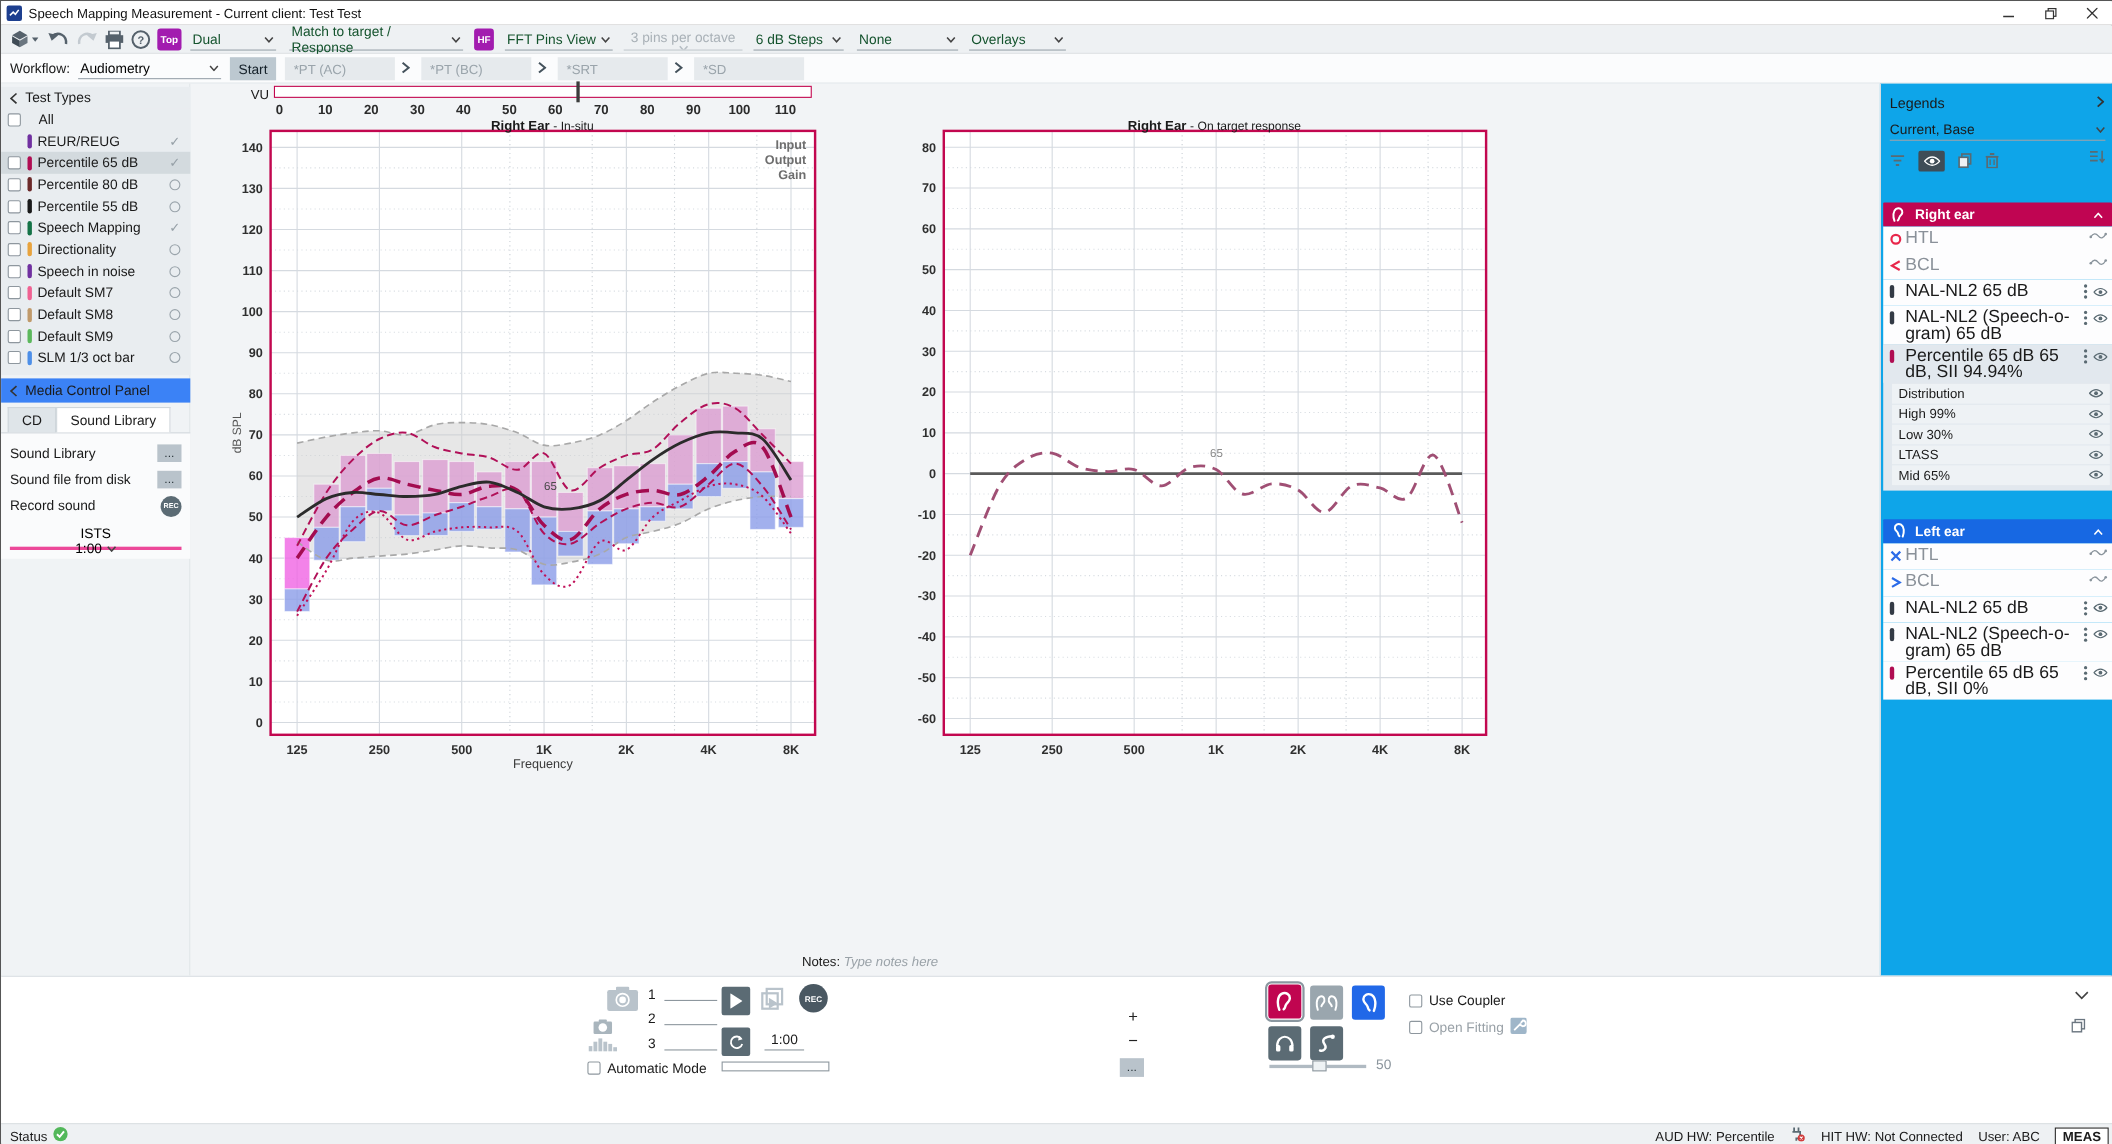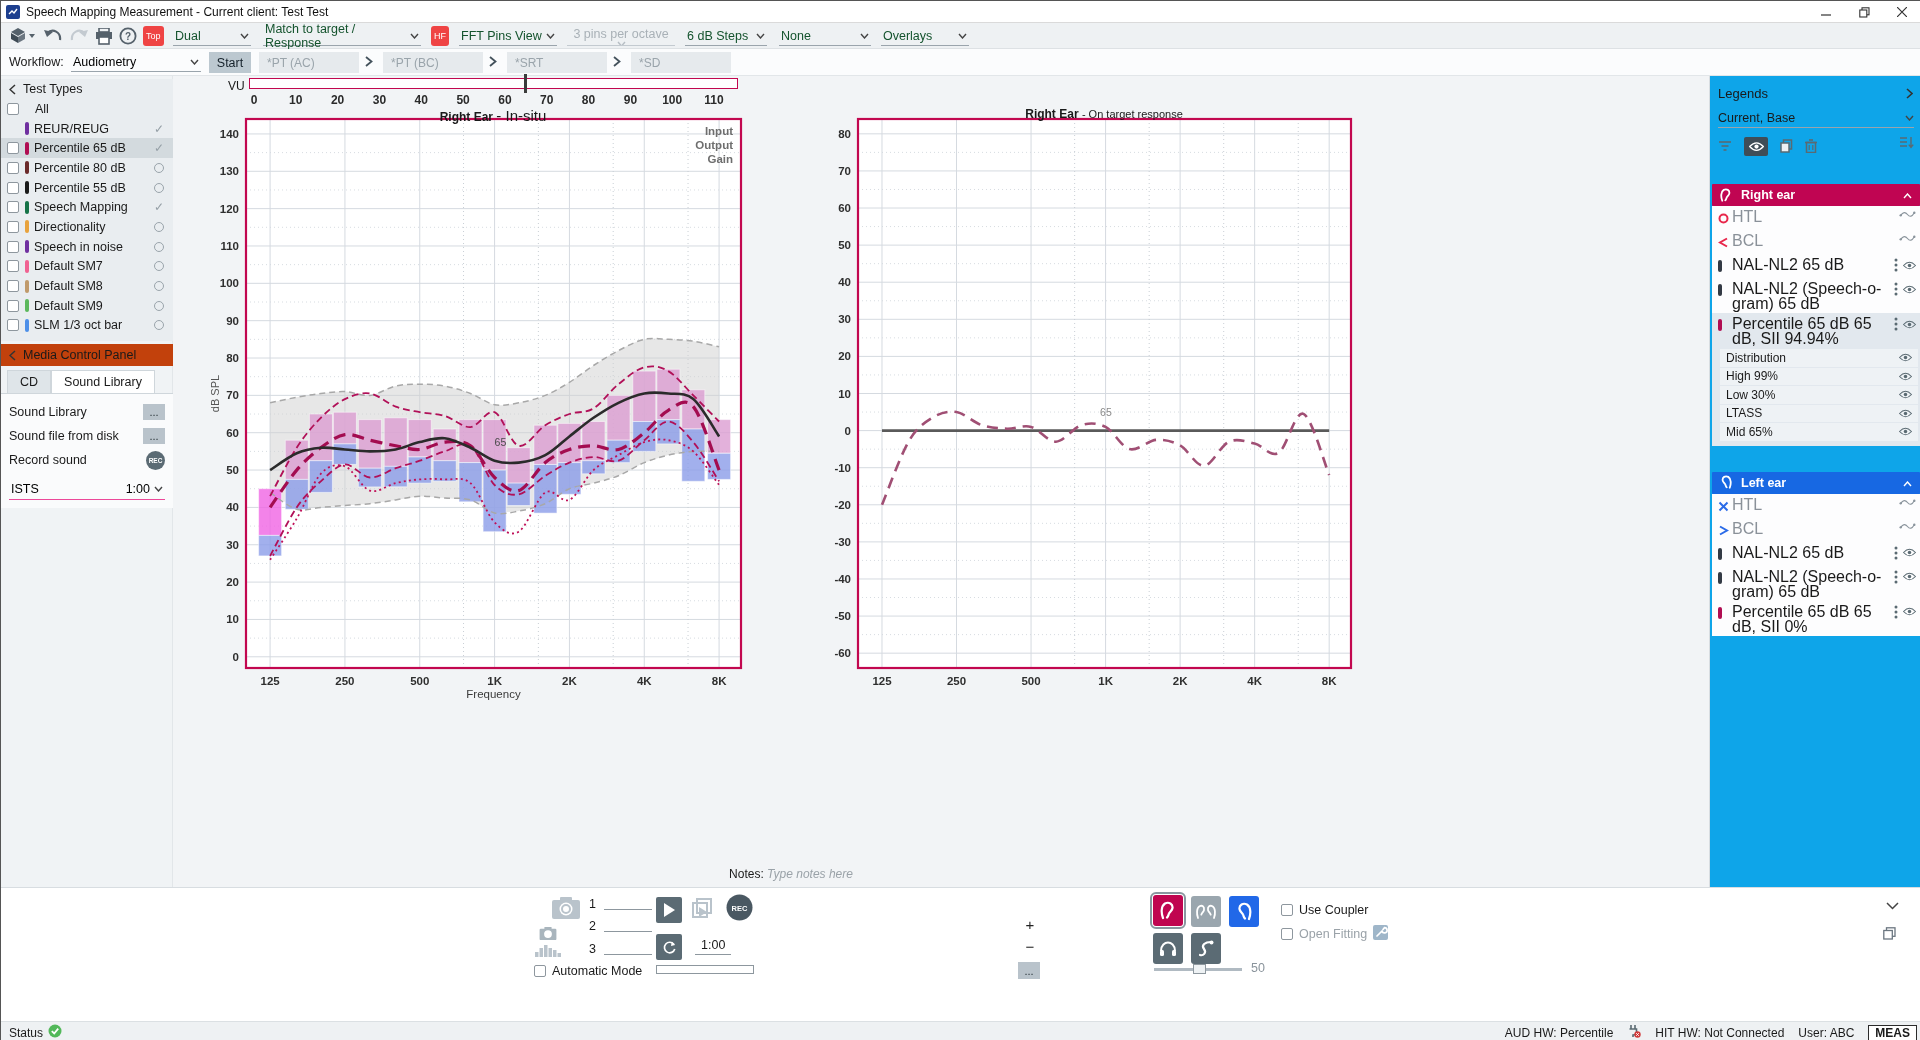--- a/index.html
+++ b/index.html
@@ -13,21 +13,21 @@
   #app-icon { width:14px; height:14px; margin:0 6px 0 5px; background:#1d3f8f; border-radius:2px; display:flex; align-items:center; justify-content:center; }
   #win-title { font-size:12px; color:#111; }
   #win-controls { position:absolute; right:0; top:0; height:22px; display:flex; }
   .wbtn { width:38px; height:22px; display:flex; align-items:center; justify-content:center; color:#333; font-size:13px; }
 
   
   #toolbar { position:absolute; left:0; top:22px; width:1920px; height:26px; background:#eef1f3; border-bottom:1px solid #dde1e4; }
   .tbi { position:absolute; top:3px; height:20px; display:flex; align-items:center; justify-content:center; }
   .dd { position:absolute; top:4px; height:19px; border-bottom:1px solid #9aa4ac; display:flex; align-items:center; justify-content:space-between; font-size:12.5px; color:#14532d; padding:0 2px; }
   .dd.dis { color:#a9b1b7; border-bottom-color:#c3cad0;flex-direction:column; }
-  .badge { background:#ef4444; color:#fff; font-size:9px; font-weight:normal; border-radius:3px; padding:2px 3px; }
+  .badge { background:#a21caf; color:#fff; font-size:9px; font-weight:bold; border-radius:3px; padding:2px 3px; }
 
   
   #workflowbar { position:absolute; left:0; top:48px; width:1920px; height:27px; background:#fbfcfd; border-bottom:1px solid #e2e6e9; font-size:12.5px; }
   #wf-label { position:absolute; left:8px; top:6px; color:#1a1a1a; }
   #wf-dd { position:absolute; left:70px; top:4px; width:130px; height:19px; border-bottom:1px solid #9aa4ac; display:flex; align-items:center; justify-content:space-between; padding:0 2px; }
   #wf-start { position:absolute; left:208px; top:3px; width:42px; height:21px; background:#bcc8d0; color:#15212a; display:flex; align-items:center; justify-content:center; font-size:12.5px; }
   .wf-step { position:absolute; top:3px; width:100px; height:21px; background:#e6eaed; color:#9aa4ab; font-size:12px; display:flex; align-items:center; padding-left:8px; }
   .wf-chev { position:absolute; top:7px; color:#44525c; }
 
   
@@ -38,29 +38,29 @@
   .tt-row.sel { background:#d3dade; }
   .cb { width:12px; height:12px; border:1px solid #8e979e; background:#fff; border-radius:2px; margin-left:6px; flex:none; }
   .cb-sp { width:12px; margin-left:6px; flex:none; }
   .cbar { width:4px; height:13px; border-radius:2px; margin:0 5px 0 6px; flex:none; }
   .tt-label { flex:1; white-space:nowrap; overflow:hidden; }
   .tt-state { position:absolute; right:9px; }
   .chk { color:#96a0a7; font-size:12px; }
   .circ { width:10px; height:10px; border:1.4px solid #9aa4ab; border-radius:50%; }
 
   #media-block { position:absolute; left:0; top:268px; width:172px; }
-  #mcp-header { height:22px; display:flex; align-items:center; gap:7px; padding-left:8px; font-size:12.5px; color:#1a1a1a; background:#c2410c; }
+  #mcp-header { height:22px; display:flex; align-items:center; gap:7px; padding-left:8px; font-size:12.5px; color:#1a1a1a; background:#3b82f6; }
   .tabs { display:flex; margin:4px 0 0 6px; }
   .tab { font-size:12.5px; padding:4px 12px; color:#1a1a1a; background:#dfe5e9; border:1px solid #cfd6db; border-bottom:none; }
   .tab.active { background:#fff; }
   #media-body { background:#fafbfc; border-top:1px solid #cfd6db; margin:0 0 0 0; padding:6px 8px 8px 8px; }
   .mrow { display:flex; align-items:center; justify-content:space-between; height:24px; font-size:12.5px; color:#1a1a1a; }
   .dots-btn { width:22px; height:16px; background:#b9c3cb; color:#273238; font-size:11px; display:flex; align-items:center; justify-content:center; }
   .rec-circ { width:19px; height:19px; border-radius:50%; background:#5b6b74; color:#fff; font-size:6.5px; font-weight:bold; display:flex; align-items:center; justify-content:center; }
-  #media-stim { display:flex; align-items:center; justify-content:space-between; height:22px; border-bottom:1px solid #ec4899; font-size:12.5px; margin-top:6px; padding:0 2px; }
+  #media-stim { display:flex; align-items:center; justify-content:space-between; height:22px; border-bottom:3px solid #ec4899; font-size:12.5px; margin-top:6px; padding:0 2px;flex-direction:column; }
 
   
   #plot-svg { position:absolute; left:0; top:0; pointer-events:none; }
   .chart-title { position:absolute; font-size:12px; color:#1a1a1a; white-space:nowrap; transform:translateX(-50%); }
   #vu-label { position:absolute; left:227px; top:78px; font-size:12px; color:#1a1a1a; }
   #vu-bar { position:absolute; left:248px; top:77px; width:489px; height:11px; background:#fff; border:1.5px solid #c2074f; }
   #vu-marker { position:absolute; top:73px; width:3px; height:19px; background:#3c3c3c; }
   .vu-tick { position:absolute; top:92px; transform:translateX(-50%); font-size:12px; font-weight:600; color:#2b2b2b; }
   #notes-line { position:absolute; left:690px; top:866px; width:200px; text-align:center; font-size:12px; color:#1a1a1a; }
   #notes-line .ph { color:#9aa2a8; font-style:italic; }
@@ -432,21 +432,21 @@
       <span class="vu-tick" style="left:420.3px">40</span>
       <span class="vu-tick" style="left:462.1px">50</span>
       <span class="vu-tick" style="left:503.9px">60</span>
       <span class="vu-tick" style="left:545.7px">70</span>
       <span class="vu-tick" style="left:587.5px">80</span>
       <span class="vu-tick" style="left:629.4px">90</span>
       <span class="vu-tick" style="left:671.2px">100</span>
       <span class="vu-tick" style="left:713.0px">110</span>
     </div>
 
-  <div class="chart-title" style="left:492px; top:106px"><b>Right Ear</b> <span style="font-size:15px">- In-situ</span></div>
+  <div class="chart-title" style="left:492px; top:106px"><b>Right Ear</b> <span style="font-size:11px">- In-situ</span></div>
   <div class="chart-title" style="left:1103px; top:106px"><b>Right Ear</b> <span style="font-size:11px">- On target response</span></div>
 
   <div id="notes-line"><span>Notes:</span> <span class="ph">Type notes here</span></div>
 
   <div id="left-sidebar">
     <div id="tt-header">
       <svg width="7" height="11">
           <polyline points="6,1 1,5.5 6,10" fill="none" stroke="#333" stroke-width="1.5"></polyline>
         </svg>
       <span>Test Types</span>

